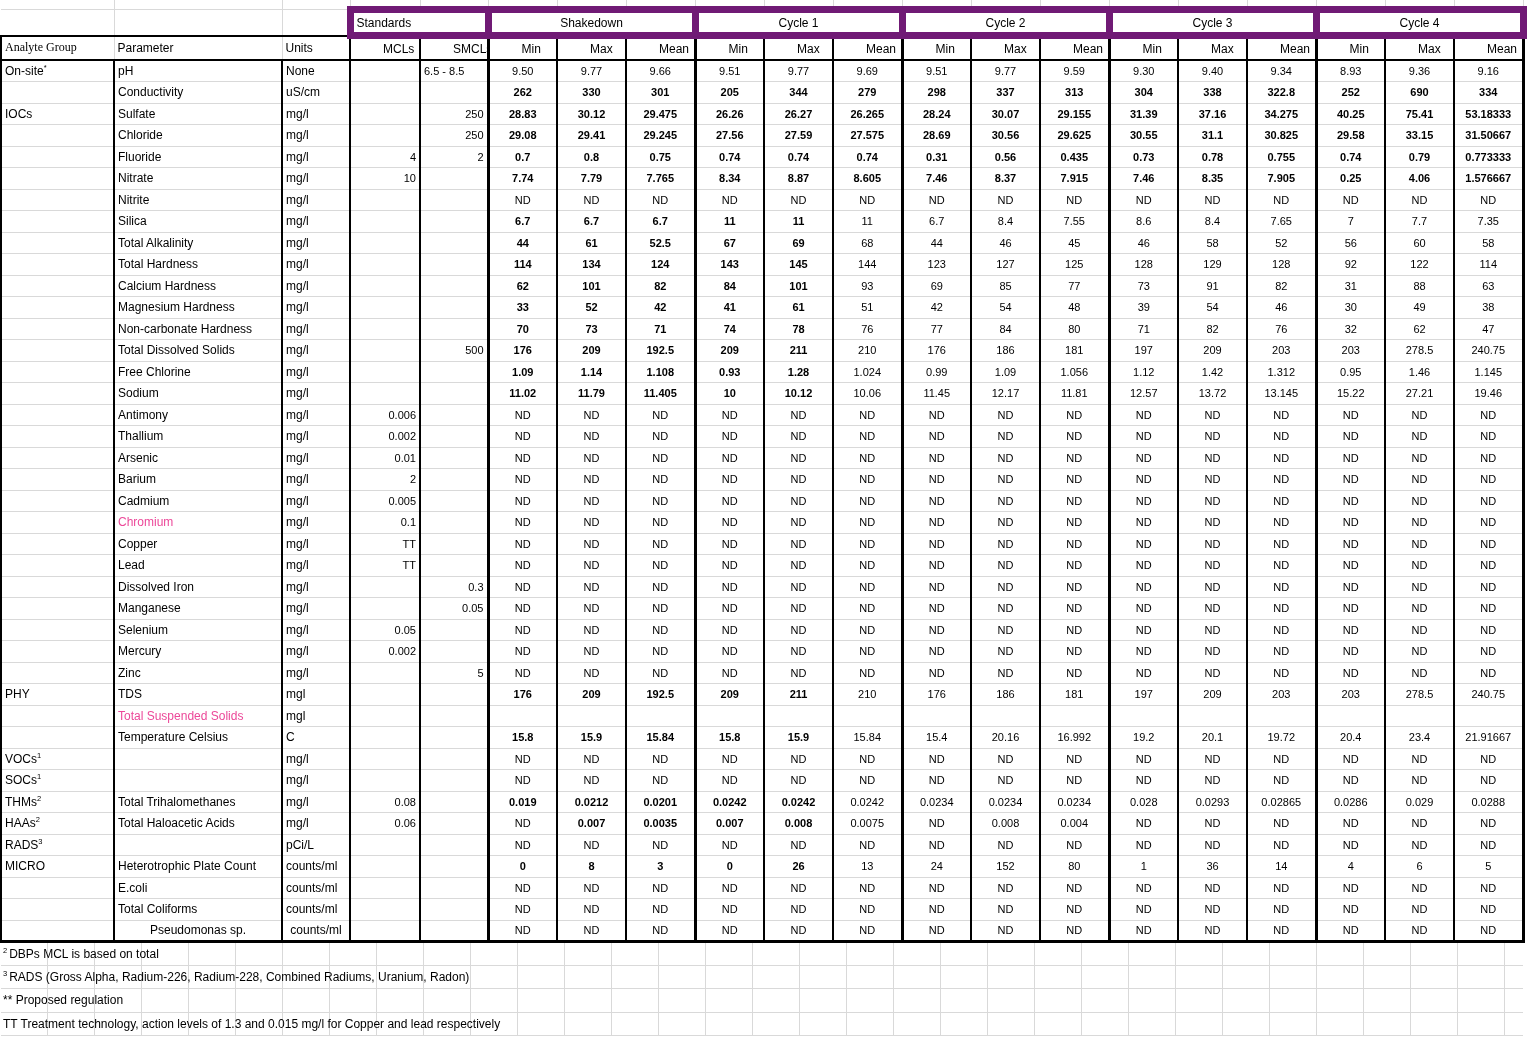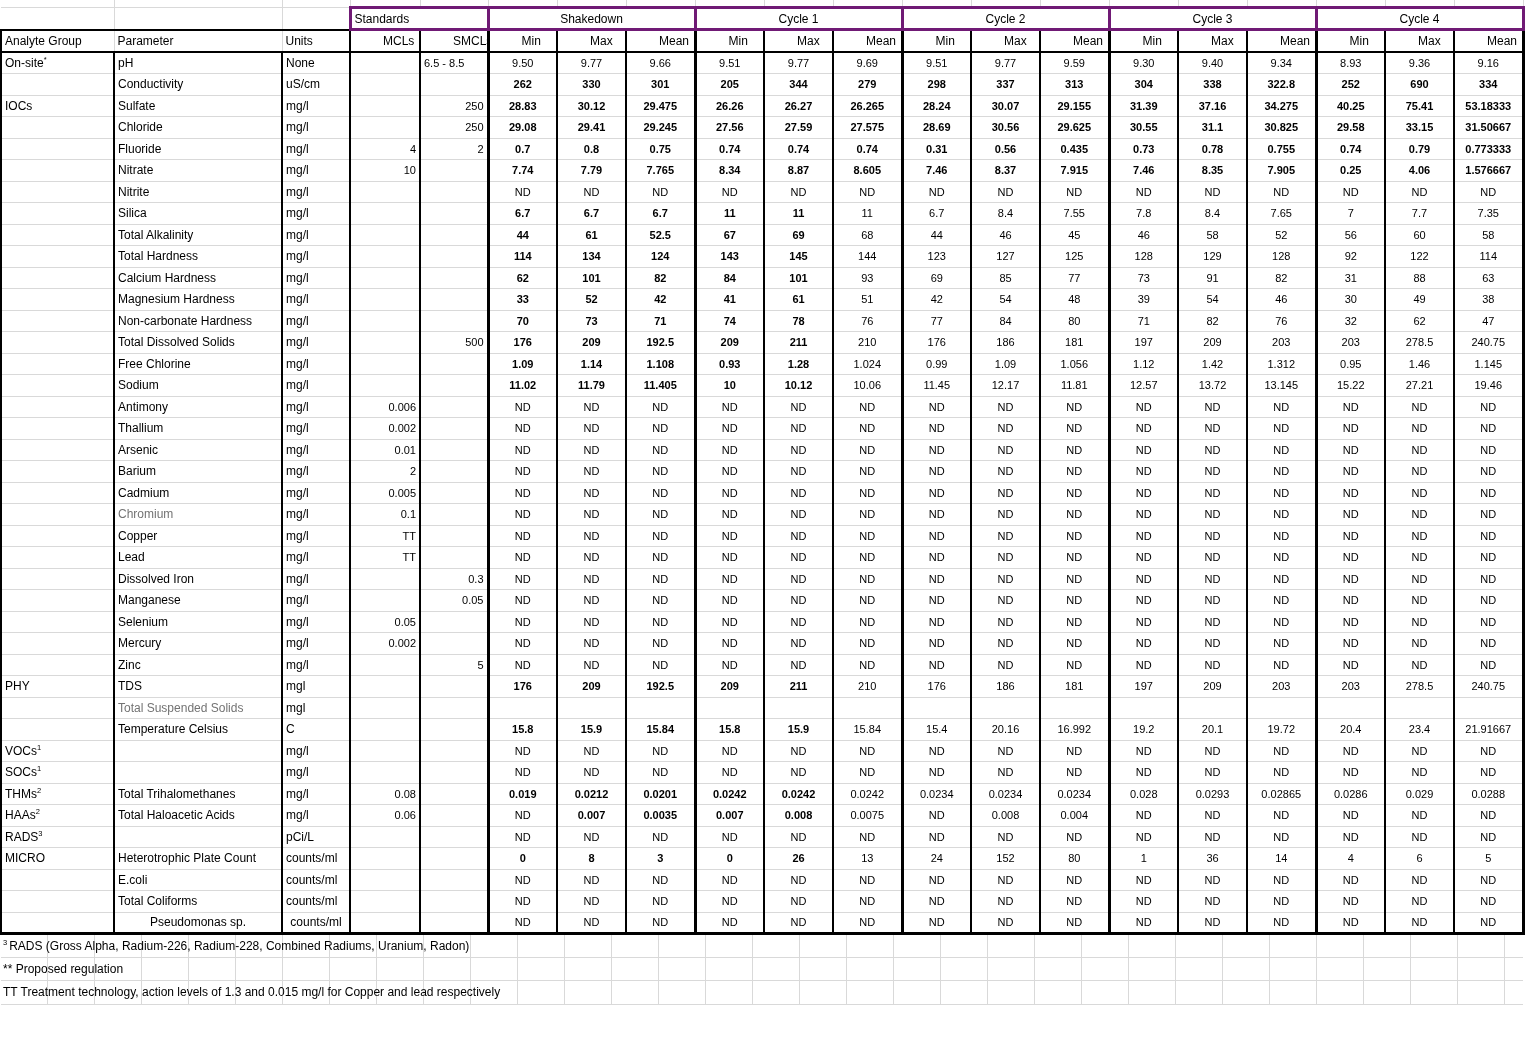--- a/index.html
+++ b/index.html
@@ -4,42 +4,42 @@
 <style>
   html,body{margin:0;padding:0;width:1536px;height:1046px;background:#fff;overflow:hidden;
     font-family:"Liberation Sans","DejaVu Sans",sans-serif;color:#000;}
   table{border-collapse:collapse;table-layout:fixed;width:1523px;}
   td,th{padding:0 3px;overflow:hidden;white-space:nowrap;font-weight:normal;vertical-align:middle;}
   
   tr.tA td{height:6px;padding:0;border-right:1px solid #d9d9d9;border-bottom:1px solid #d9d9d9;}
   
   tr.tB td{height:19px;font-size:12px;}
   tr.tB td.blank{border-right:1px solid #d9d9d9;}
-  tr.tB td.gcell{border:3px solid #701a75;text-align:center;}
+  tr.tB td.gcell{border:7px solid #701a75;text-align:center;}
   tr.tB td.gcell.std{text-align:left;}
   
   tr.tC th{height:20px;font-size:12px;text-align:left;border-top:2px solid #000;border-bottom:2px solid #000;border-right:1px solid #d9d9d9;}
   tr.tC th.hT{border:2px solid #000;padding-left:32px;}
-  tr.tC th.first{border-left:2px solid #000;}
+  tr.tC th.first{border-left:2px solid #000;font-family:Liberation Serif, serif;}
   tr.tC th.gend{border-right:3px solid #000;}
   
   tr.data{height:21.5px;}
   tr.data td{border-bottom:1px solid #d9d9d9;font-size:11px;}
   tr.data td.c-grp{border-left:2px solid #000;border-right:2px solid #000;font-size:12px;}
   tr.data td.c-par{border-right:2px solid #000;font-size:12px;}
   tr.data td.c-uni{border-right:2px solid #000;font-size:12px;}
   tr.data td.c-mcl{border-right:2px solid #000;text-align:right;}
   tr.data td.c-smcl{border-right:3px solid #000;text-align:right;}
   tr.data td.ltxt{text-align:left;}
   tr.data td.val{text-align:center;border-right:2px solid #000;}
   tr.data td.gend{border-right:3px solid #000;}
   tr.data.last td{border-bottom:3px solid #000;text-align:center;}
   td.b{font-weight:bold;}
   td.nd{font-size:7px;}
-  .red{color:#737373;}
+  .red{color:#ec4899;}
   
   tr.fn td{height:22.2px;font-size:12px;border-bottom:1px solid #d9d9d9;padding:0 2px;
     background:repeating-linear-gradient(to right,#ffffff 0px,#ffffff 46px,#d9d9d9 46px,#d9d9d9 47px);}
   sup{font-size:7.5px;line-height:0;vertical-align:super;}
 </style>
 </head>
 <body>
 
 <table>
   <colgroup id="cols">
@@ -282,21 +282,21 @@
         <td class="c-smcl"></td>
         <td class="val b">6.7</td>
         <td class="val b">6.7</td>
         <td class="val b gend">6.7</td>
         <td class="val b">11</td>
         <td class="val b">11</td>
         <td class="val gend">11</td>
         <td class="val">6.7</td>
         <td class="val">8.4</td>
         <td class="val gend">7.55</td>
-        <td class="val">7.8</td>
+        <td class="val">8.6</td>
         <td class="val">8.4</td>
         <td class="val gend">7.65</td>
         <td class="val">7</td>
         <td class="val">7.7</td>
         <td class="val gend">7.35</td>
       </tr>
       <tr class="data">
         <td class="c-grp"><span></span></td>
         <td class="c-par"><span>Total Alkalinity</span></td>
         <td class="c-uni">mg/l</td>
@@ -1016,20 +1016,23 @@
         <td class="val nd">ND</td>
         <td class="val nd gend">ND</td>
         <td class="val nd">ND</td>
         <td class="val nd">ND</td>
         <td class="val nd gend">ND</td>
         <td class="val nd">ND</td>
         <td class="val nd">ND</td>
         <td class="val nd gend">ND</td>
       </tr>
       <tr class="fn">
+        <td colspan="20"><sup>2</sup><span style="margin-left: 2px;">DBPs MCL is based on total</span></td>
+      </tr>
+      <tr class="fn">
         <td colspan="20"><sup>3</sup><span style="margin-left: 2px;">RADS (Gross Alpha, Radium-226, Radium-228, Combined Radiums, Uranium, Radon)</span></td>
       </tr>
       <tr class="fn">
         <td colspan="20"><span>** Proposed regulation</span></td>
       </tr>
       <tr class="fn">
         <td colspan="20"><span>TT Treatment technology, action levels of 1.3 and 0.015 mg/l for Copper and lead respectively</span></td>
       </tr>
     </tbody>
 </table>

